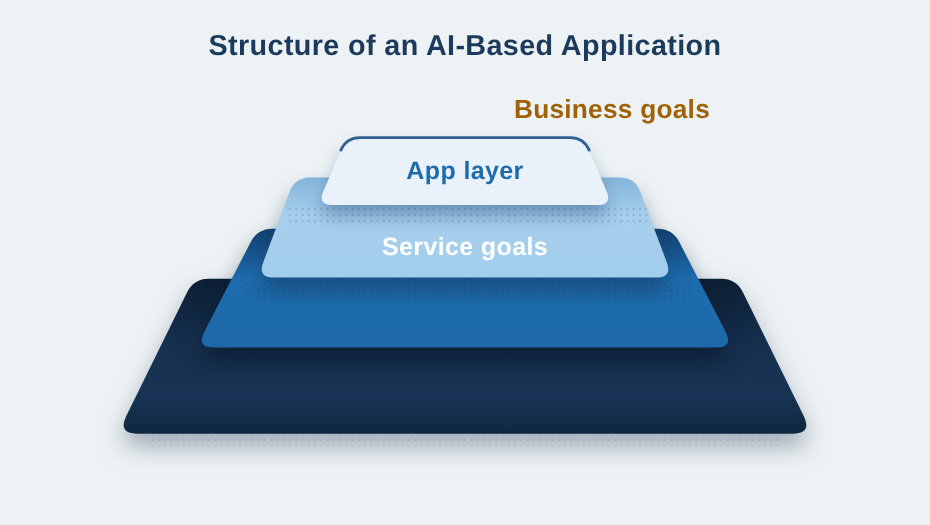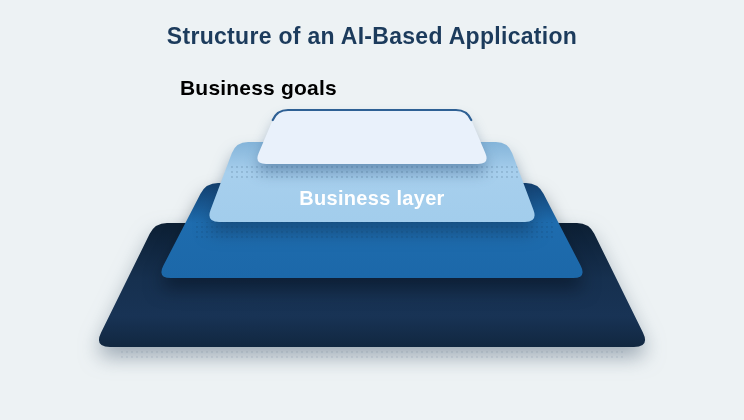--- a/index.html
+++ b/index.html
@@ -10,24 +10,24 @@
     font-family:"Liberation Sans", sans-serif;
     overflow:hidden;
   }
   .title{
     position:absolute;top:23px;left:0;width:744px;
     text-align:center;
     font-size:23px;font-weight:700;letter-spacing:.3px;
     color:#1c3b5c;margin:0;
   }
   .apex-label{
-    position:absolute;top:76px;left:180px;width:400px;
-    text-align:left;
+    position:absolute;top:76px;left:168px;width:400px;
+    text-align:right;
     font-size:21px;font-weight:700;letter-spacing:.2px;
-    color:#000000;
+    color:#a16207;
   }
   .pyramid-svg{position:absolute;left:0;top:0;}
   .shape-cloud{filter:drop-shadow(0 10px 10px rgba(93,112,130,.55));}
   .shape-aiml{filter:drop-shadow(0 11px 9px rgba(3,14,28,.5));}
   .shape-service{filter:drop-shadow(0 11px 8px rgba(16,52,88,.5));}
   .shape-app{filter:drop-shadow(0 9px 7px rgba(38,77,119,.42));}
   .layer-label{
     position:absolute;left:172px;width:400px;
     text-align:center;font-size:20px;font-weight:700;
     line-height:26px;letter-spacing:.3px;
@@ -87,16 +87,17 @@
     <path class="shape-aiml" fill="url(#gAiml)" d="M 218 183 L 526 183 Q 538 183 543.5 193.7 L 580.6 265.6 Q 587 278 573 278 L 171 278 Q 157 278 163.4 265.6 L 200.5 193.7 Q 206 183 218 183 Z"></path>
     <rect clip-path="url(#clipAiml)" x="195" y="222" width="360" height="19" fill="url(#dots)" opacity="0.20"></rect>
 
     <path class="shape-service" fill="url(#gService)" d="M 248 142 L 496 142 Q 508 142 512.2 153.2 L 533.4 209.8 Q 538 222 525 222 L 219 222 Q 206 222 210.6 209.8 L 231.8 153.2 Q 236 142 248 142 Z"></path>
     <rect clip-path="url(#clipService)" x="230" y="164" width="290" height="17" fill="url(#dots)" opacity="0.20"></rect>
 
     <path class="shape-app" d="M 288 110 L 456 110 Q 467 110 471.3 120.1 L 485.3 153 Q 490 164 478 164 L 266 164 Q 254 164 258.7 153 L 272.7 120.1 Q 277 110 288 110 Z" fill="#e9f1fb"></path>
     <path fill="none" stroke="#2e6094" stroke-width="2.2" stroke-linecap="round" d="M 272.7 120.1 Q 277 110 288 110 L 456 110 Q 467 110 471.3 120.1"></path>
   </svg>
 
-  <div class="layer-label label-service">Business layer</div>
+  <div class="layer-label label-app">App layer</div>
+  <div class="layer-label label-service">Service goals</div>
 
 
 </div>
 
 </body></html>

